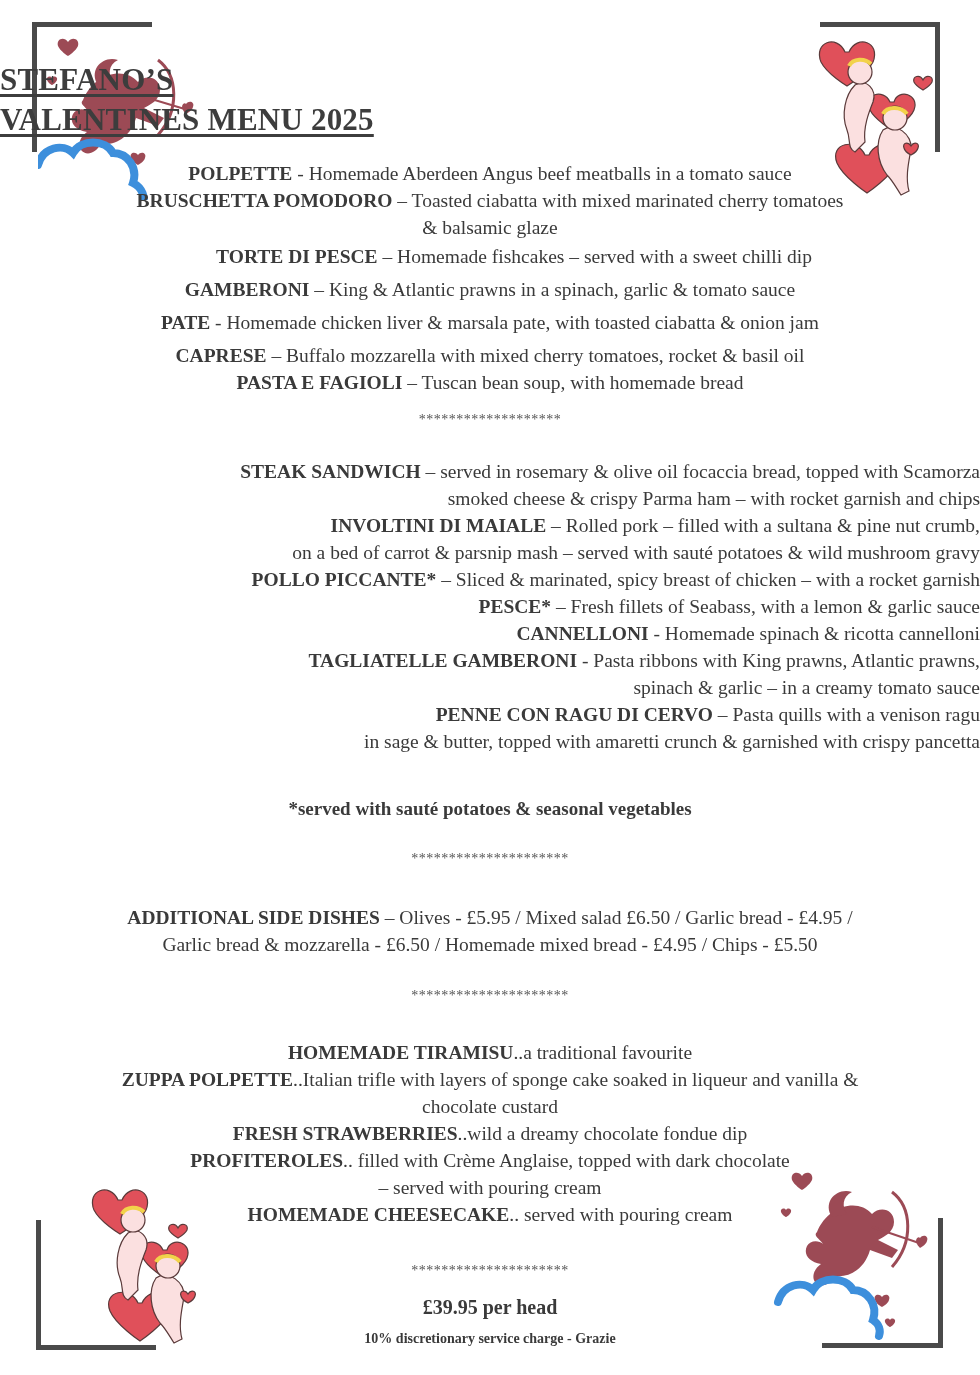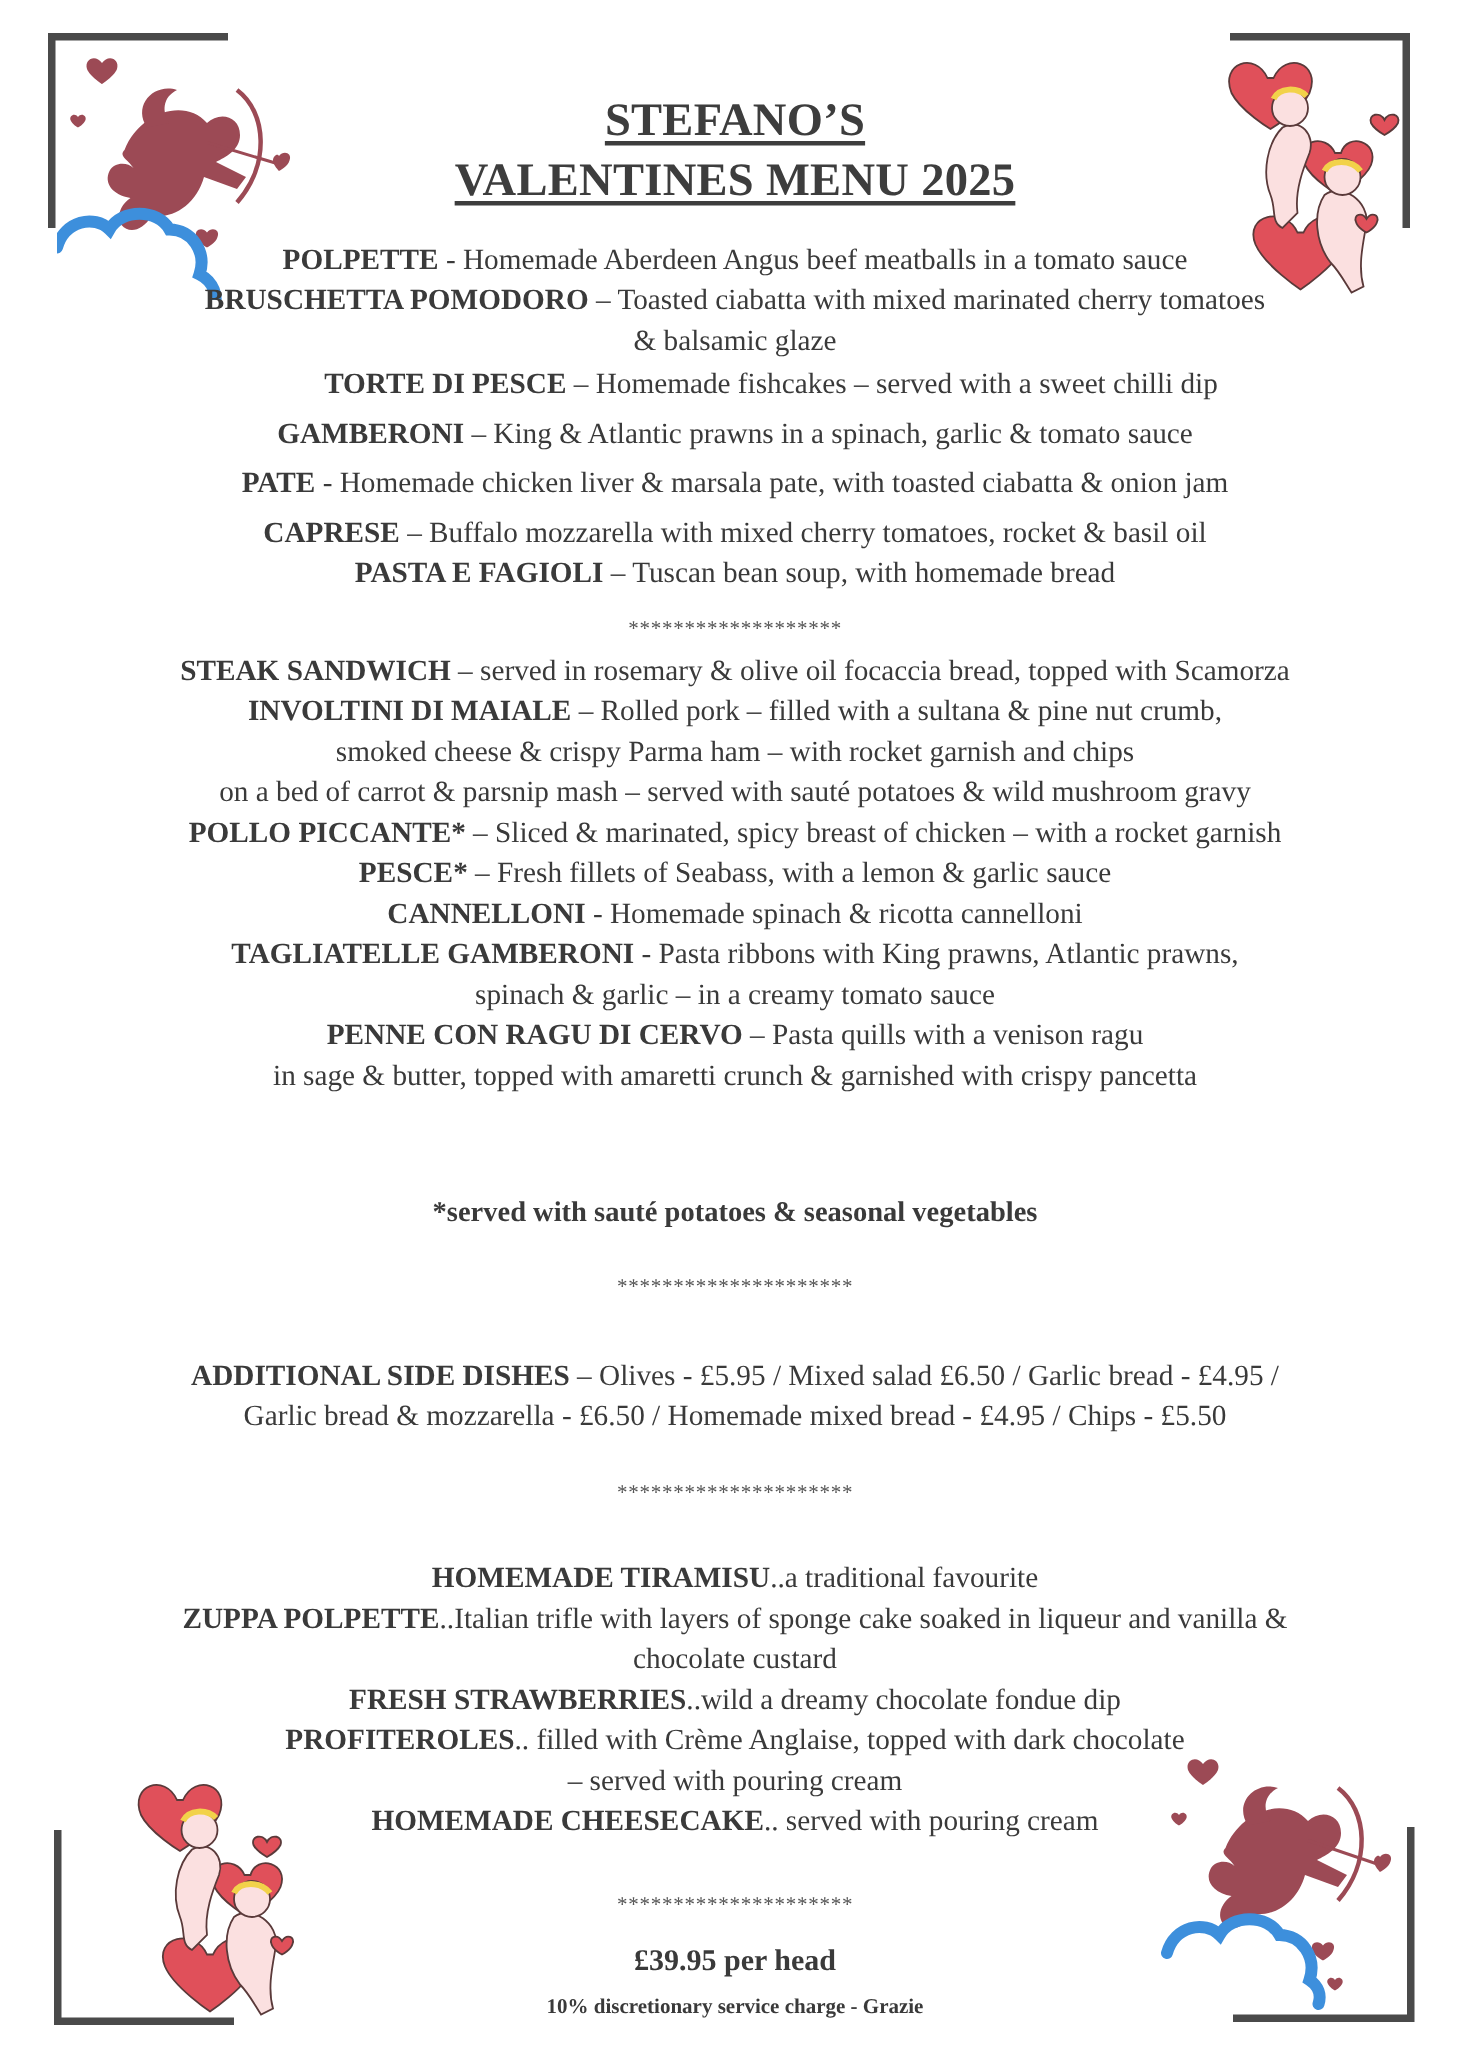--- a/index.html
+++ b/index.html
@@ -3,21 +3,21 @@
 <meta charset="utf-8">
 <style>
   html, body { margin: 0; padding: 0; }
   body {
     width: 980px; height: 1375px; background: #ffffff; position: relative; overflow: hidden;
     font-family: "Liberation Serif", "DejaVu Serif", serif; color: #3a3a3a;
   }
   .page { position: absolute; inset: 0; }
   .corner { position: absolute; }
   .bracket { position: absolute; background: #4a4a4a; }
-  .title-block { position: absolute; top: 60px; left: 0; width: 980px; text-align: center; }
+  .title-block { position: absolute; top: 60px; left: 0; width: 980px; text-align: left; }
   .title-line {
     font-weight: bold; font-size: 31px; line-height: 40px; color: #3d3d3d;
     text-decoration: underline; text-decoration-thickness: 3px; text-underline-offset: 4px;
     display: block; letter-spacing: 0.2px;
   }
   .content { position: absolute; left: 0; width: 980px; text-align: center; font-size: 19.5px; color: #3a3a3a; }
   .item { display: block; line-height: 27px; }
   .item .name { font-weight: bold; }
   .sep { display: block; font-size: 14px; letter-spacing: 0.5px; color: #555; }
   .note { display: block; font-weight: bold; font-size: 19px; }
@@ -121,24 +121,24 @@
     <span class="item" style="margin-top:6px;"><span class="name">GAMBERONI</span><span> – </span><span>King &amp; Atlantic prawns in a spinach, garlic &amp; tomato sauce</span></span>
     <span class="item" style="margin-top:6px;"><span class="name">PATE</span><span> - </span><span>Homemade chicken liver &amp; marsala pate, with toasted ciabatta &amp; onion jam</span></span>
     <span class="item" style="margin-top:6px;"><span class="name">CAPRESE</span><span> – </span><span>Buffalo mozzarella with mixed cherry tomatoes, rocket &amp; basil oil</span></span>
     <span class="item"><span class="name">PASTA E FAGIOLI</span><span> – </span><span>Tuscan bean soup, with homemade bread</span></span>
   </div>
 
   <div class="content" style="top:412px;">
     <span class="sep">*******************</span>
   </div>
 
-  <div class="content" style="top:434px;">
+  <div class="content" style="top:458px;text-align:right;">
     <span class="item"><span class="name">STEAK SANDWICH</span><span> – </span><span>served in rosemary &amp; olive oil focaccia bread, topped with Scamorza</span></span>
+    <span class="item">smoked cheese &amp; crispy Parma ham – with rocket garnish and chips</span>
     <span class="item"><span class="name">INVOLTINI DI MAIALE</span><span> – </span><span>Rolled pork – filled with a sultana &amp; pine nut crumb,</span></span>
-    <span class="item">smoked cheese &amp; crispy Parma ham – with rocket garnish and chips</span>
     <span class="item">on a bed of carrot &amp; parsnip mash – served with sauté potatoes &amp; wild mushroom gravy</span>
     <span class="item"><span class="name">POLLO PICCANTE*</span><span> – </span><span>Sliced &amp; marinated, spicy breast of chicken – with a rocket garnish</span></span>
     <span class="item"><span class="name">PESCE*</span><span> – </span><span>Fresh fillets of Seabass, with a lemon &amp; garlic sauce</span></span>
     <span class="item"><span class="name">CANNELLONI</span><span> - </span><span>Homemade spinach &amp; ricotta cannelloni</span></span>
     <span class="item"><span class="name">TAGLIATELLE GAMBERONI</span><span> - </span><span>Pasta ribbons with King prawns, Atlantic prawns,</span></span>
     <span class="item">spinach &amp; garlic – in a creamy tomato sauce</span>
     <span class="item"><span class="name">PENNE CON RAGU DI CERVO</span><span> – </span><span>Pasta quills with a venison ragu</span></span>
     <span class="item">in sage &amp; butter, topped with amaretti crunch &amp; garnished with crispy pancetta</span>
   </div>
 

